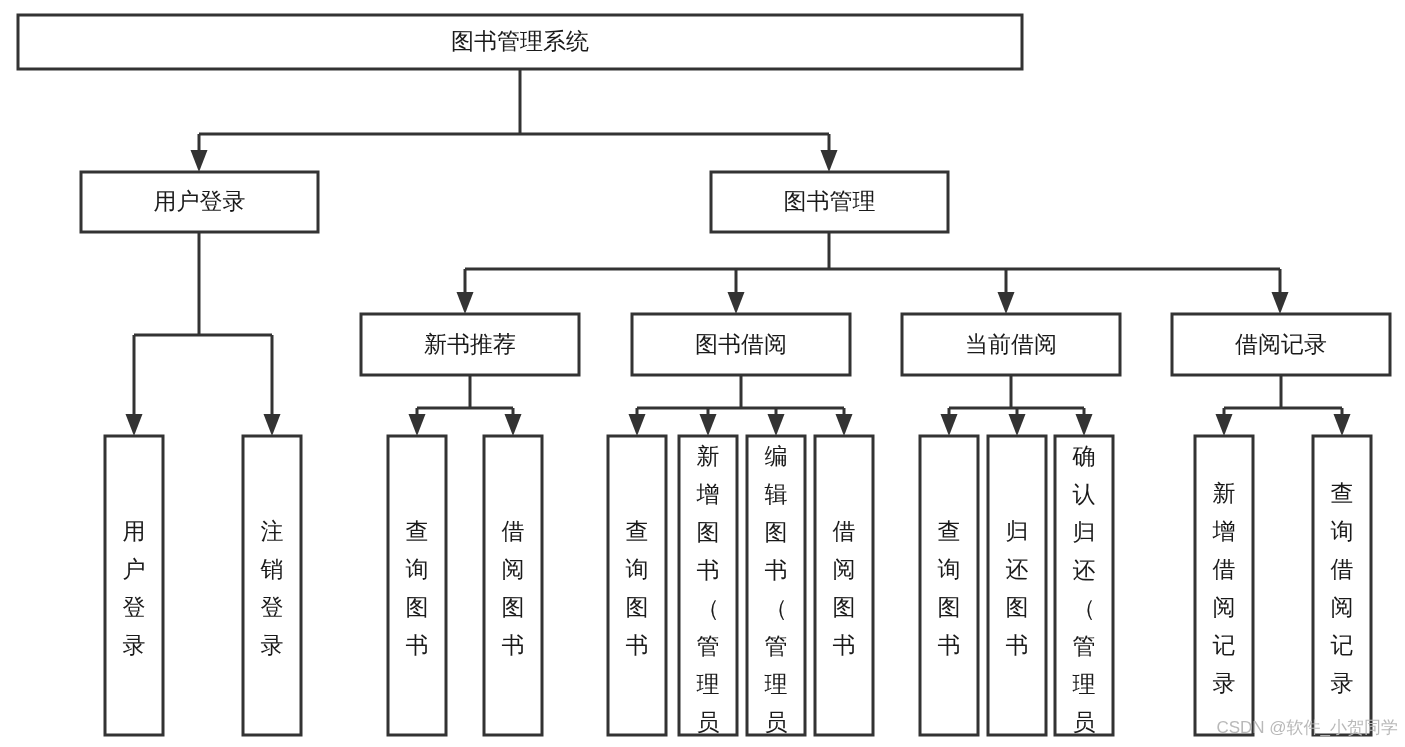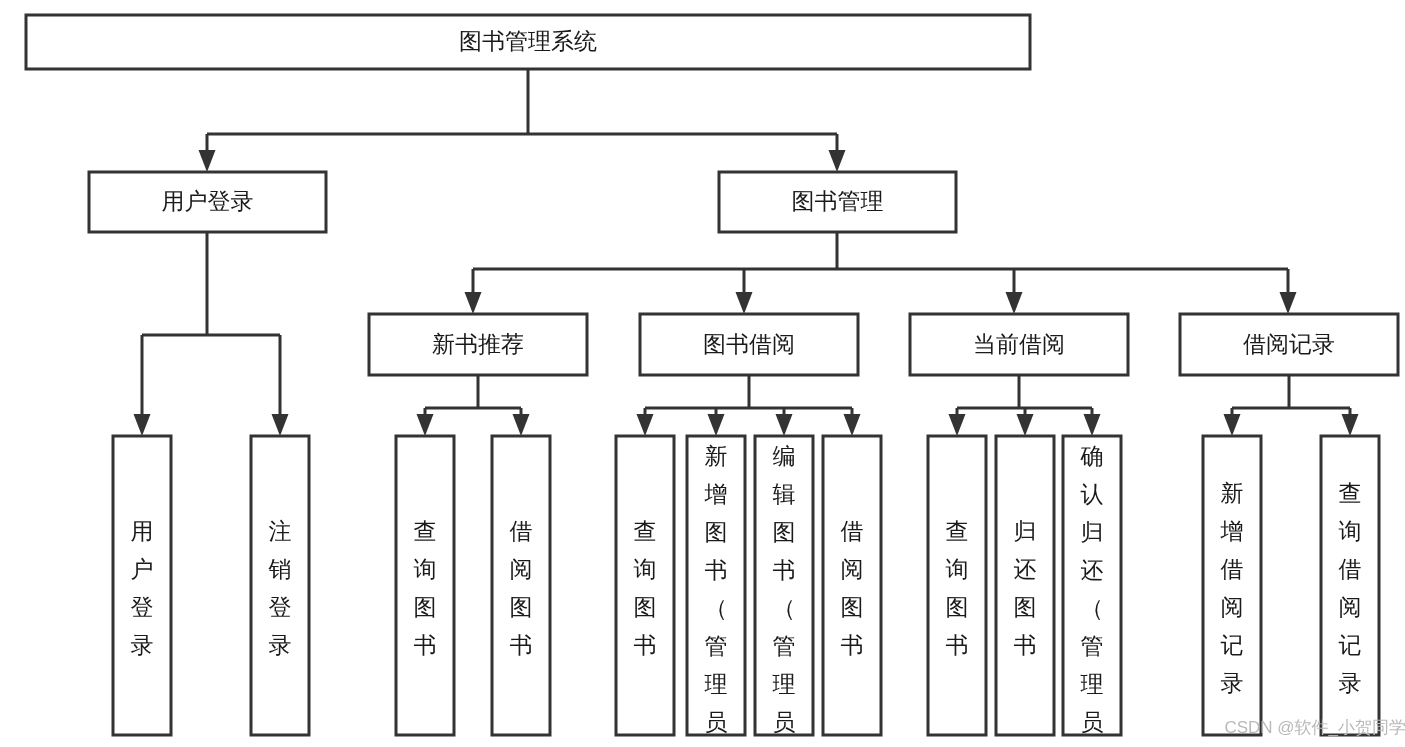--- a/index.html
+++ b/index.html
@@ -13,21 +13,20 @@
     font-family: "Liberation Sans", "DejaVu Sans", sans-serif;
     overflow: hidden;
     position: relative;
   }
   #diagram-root {
     position: absolute;
     left: 0;
     top: 0;
     width: 1123px;
     height: 747px;
-    margin-left: 8px;
   }
   svg#tree-svg {
     display: block;
     width: 1405px;
     height: 747px;
   }
   .node-rect {
     fill: #ffffff;
     stroke: #333333;
     stroke-width: 3;

